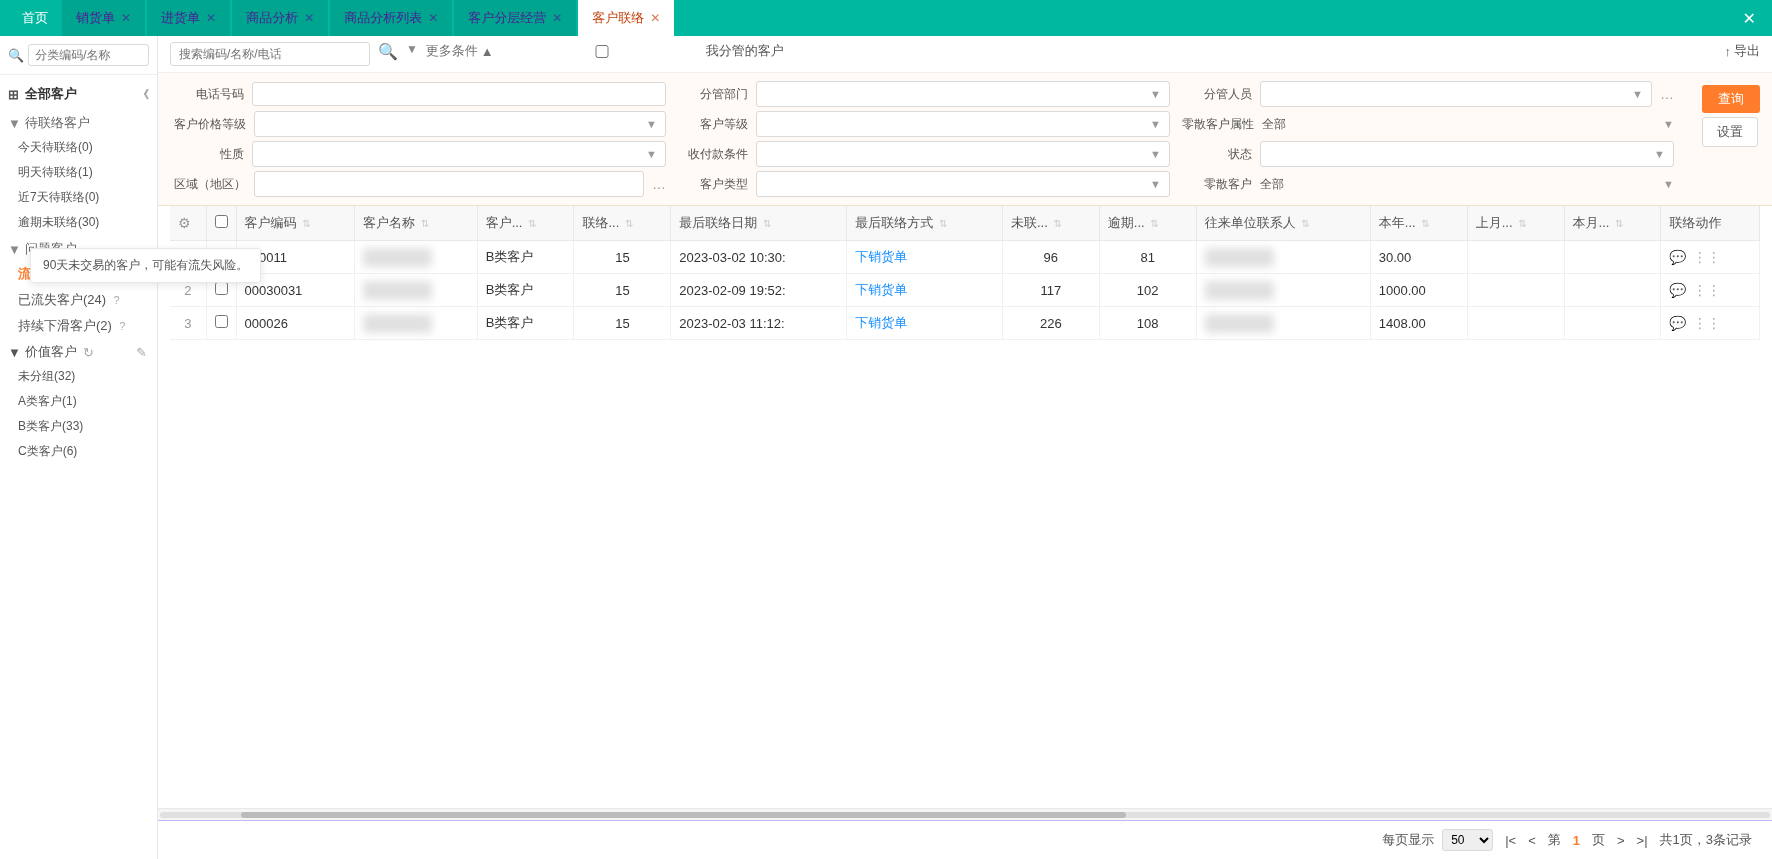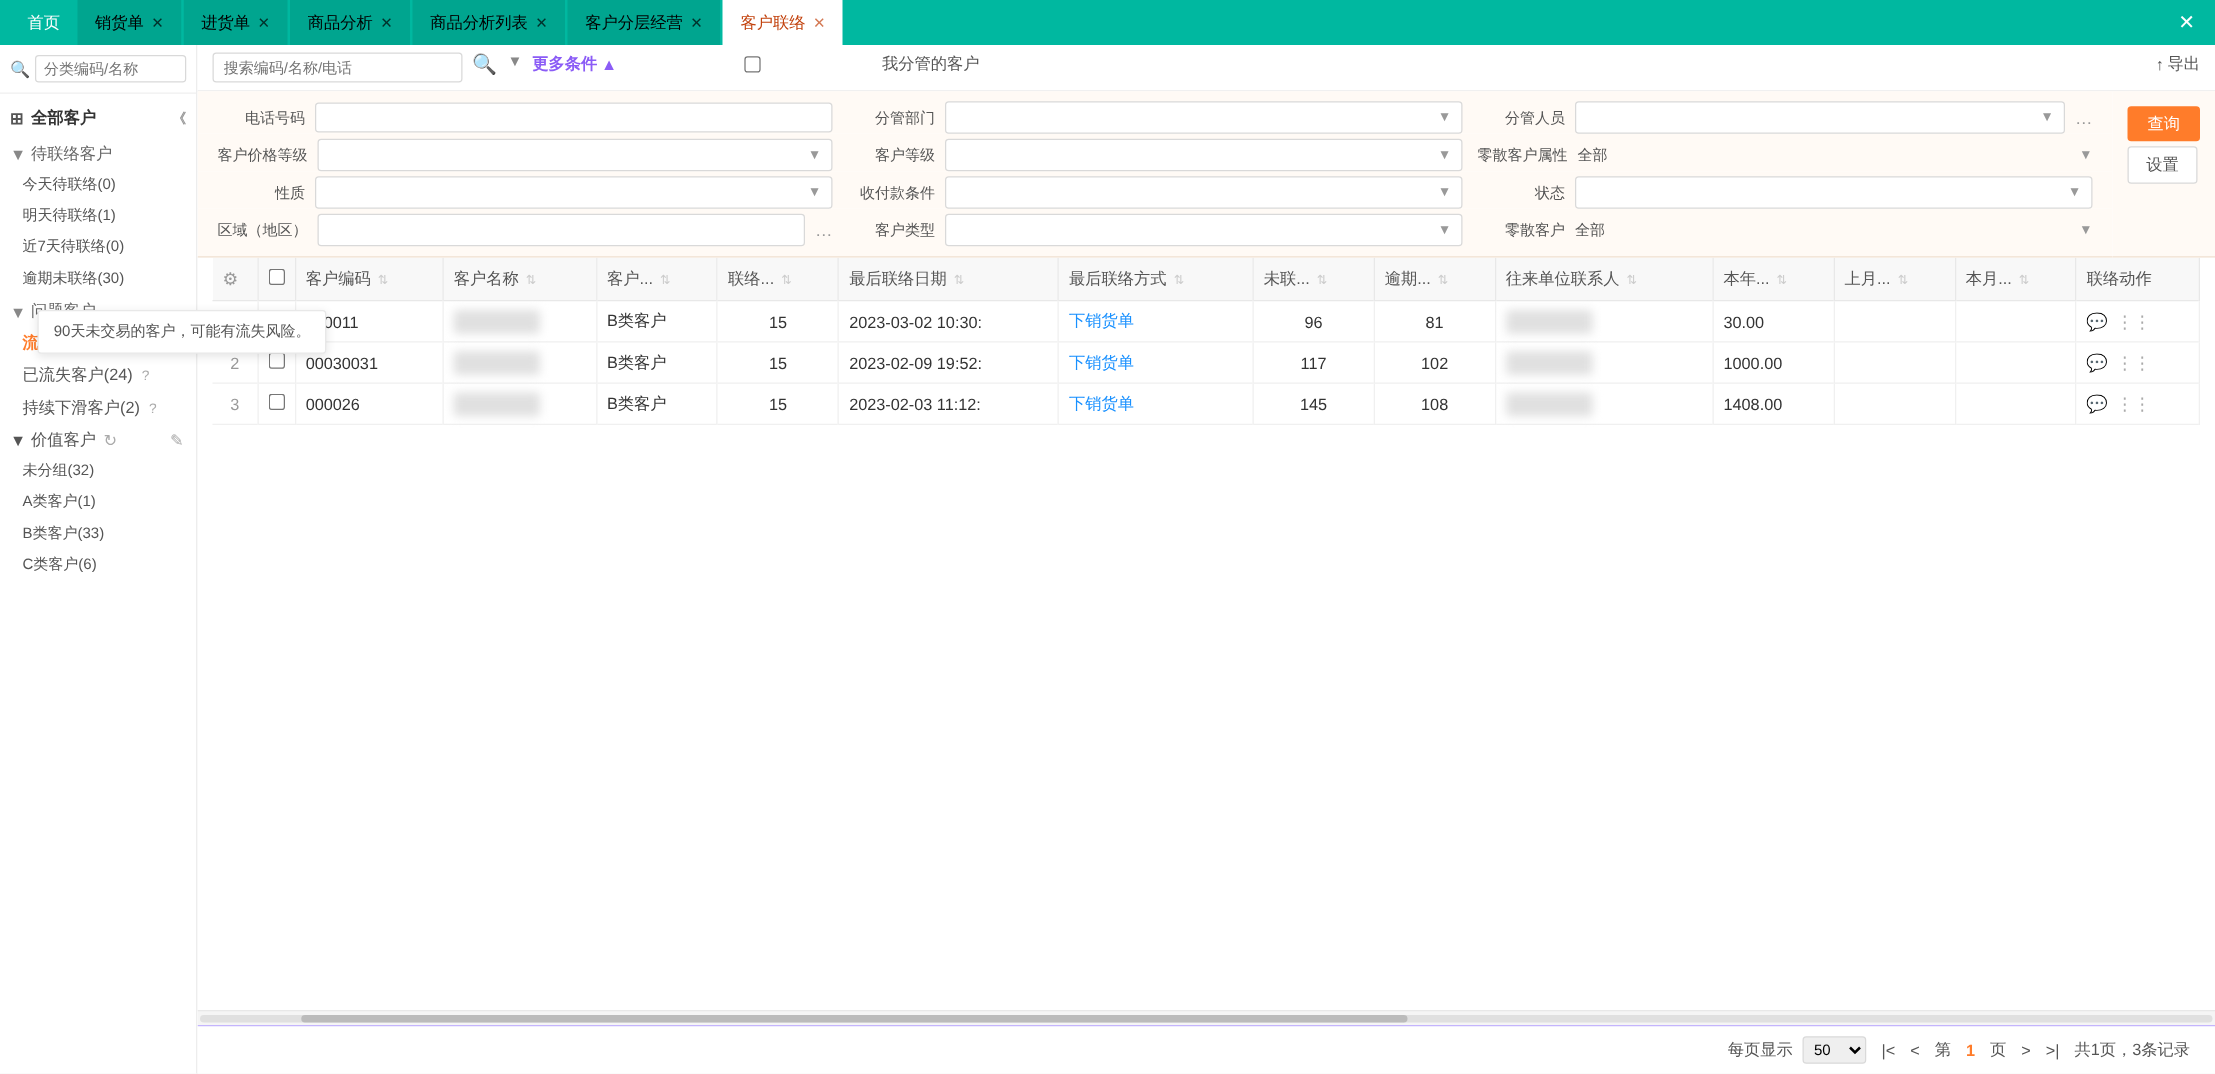--- a/index.html
+++ b/index.html
@@ -22,21 +22,21 @@
       color: white;
       font-size: 13px;
       cursor: pointer;
       white-space: nowrap;
     }
     .top-nav .nav-tab {
       padding: 0 14px;
       height: 36px;
       display: flex;
       align-items: center;
-      color: #000000;
+      color: #4c1d95;
       font-size: 13px;
       cursor: pointer;
       white-space: nowrap;
       position: relative;
       background: rgba(0,0,0,0.1);
       margin-right: 2px;
     }
     .top-nav .nav-tab.active {
       background: white;
       color: #c2410c;
@@ -163,27 +163,26 @@
       font-size: 12px;
       width: 200px;
       outline: none;
     }
     .toolbar .search-btn {
       color: #ff7c2a;
       cursor: pointer;
       font-size: 16px;
     }
     .toolbar .more-conditions {
-      color: #8b5cf6;
+      color: #737373;
       font-size: 12px;
       cursor: pointer;
       display: flex;
       align-items: center;
       gap: 3px;
-      font-weight: bold;
     }
     .toolbar .my-customers {
       color: #555;
       font-size: 12px;
       cursor: pointer;
       display: flex;
       align-items: center;
       gap: 4px;
     }
     .toolbar .spacer { flex: 1; }
@@ -683,21 +682,21 @@
   </tr>
             <tr>
     <td class="row-number">3</td>
     <td class="checkbox-cell"><input type="checkbox" style=""></td>
     <td>000026</td>
     <td style="cursor:pointer;"><span class="blurred" style="background:#e0e0e0; border-radius:3px; padding:2px 20px;">&nbsp;&nbsp;&nbsp;&nbsp;&nbsp;&nbsp;&nbsp;&nbsp;</span></td>
     <td>B类客户</td>
     <td class="num">15</td>
     <td>2023-02-03 11:12:</td>
     <td class="link">下销货单</td>
-    <td class="num">145</td>
+    <td class="num">226</td>
     <td class="num">108</td>
     <td><span class="blurred" style="background:#e0e0e0; border-radius:3px; padding:2px 20px;">&nbsp;&nbsp;&nbsp;&nbsp;&nbsp;&nbsp;&nbsp;&nbsp;</span></td>
     <td>1408.00</td>
     <td></td>
     <td></td>
     <td>
       <div class="action-icons">
         <span class="action-icon" title="联络">💬</span>
         <span class="action-icon" title="更多">⋮⋮</span>
       </div>

